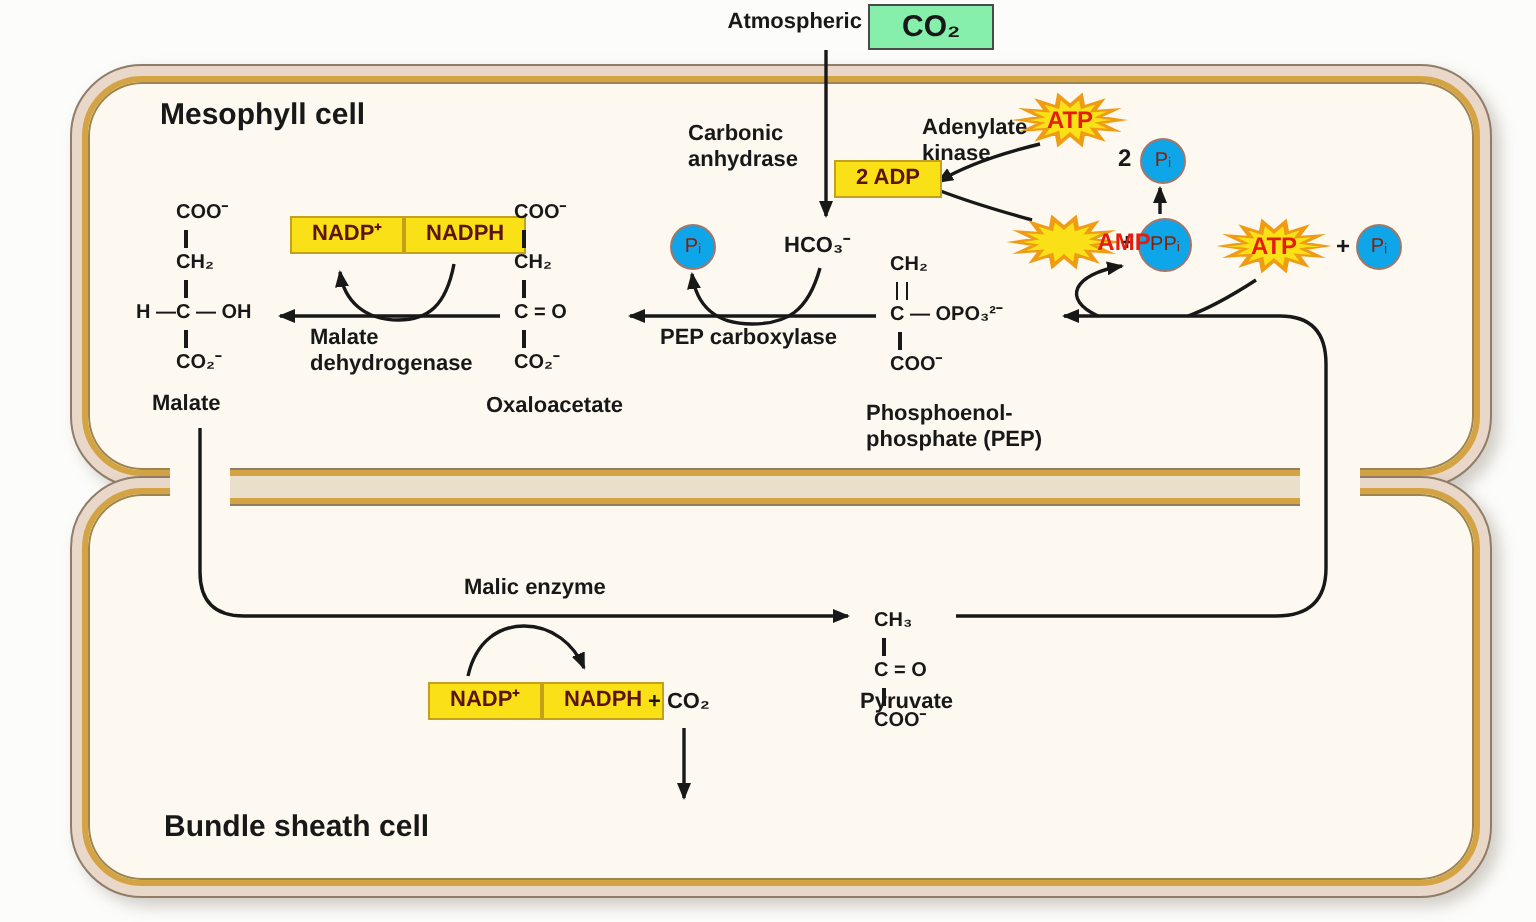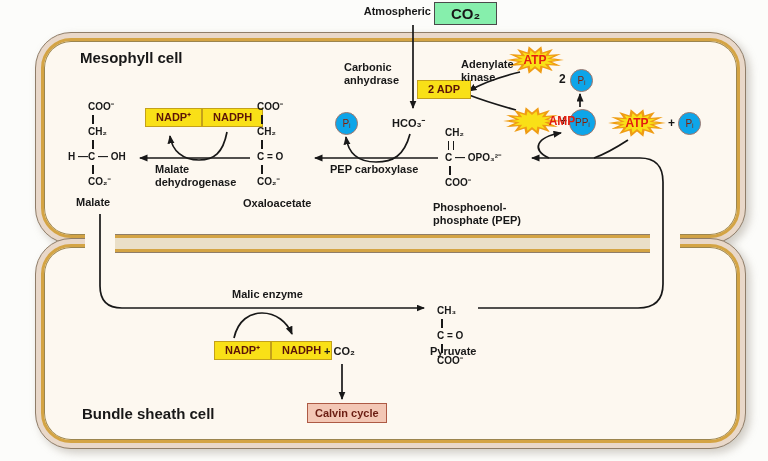--- a/index.html
+++ b/index.html
@@ -184,15 +184,14 @@
 
   <div class="struct" style="left:437px; top:276px;margin-top:28px;">
     <div class="frow">CH₃</div>
     <div class="bond"></div>
     <div class="frow">C = O</div>
     <div class="bond"></div>
     <div class="frow">COO⁻</div>
   </div>
   <span class="lbl" style="left:430px; top:345px;">Pyruvate</span>
 
-  <span class="calvin" style="left:307px; top:403px;">Calvin cycle</span>
 
 </div>
 
 </body></html>

